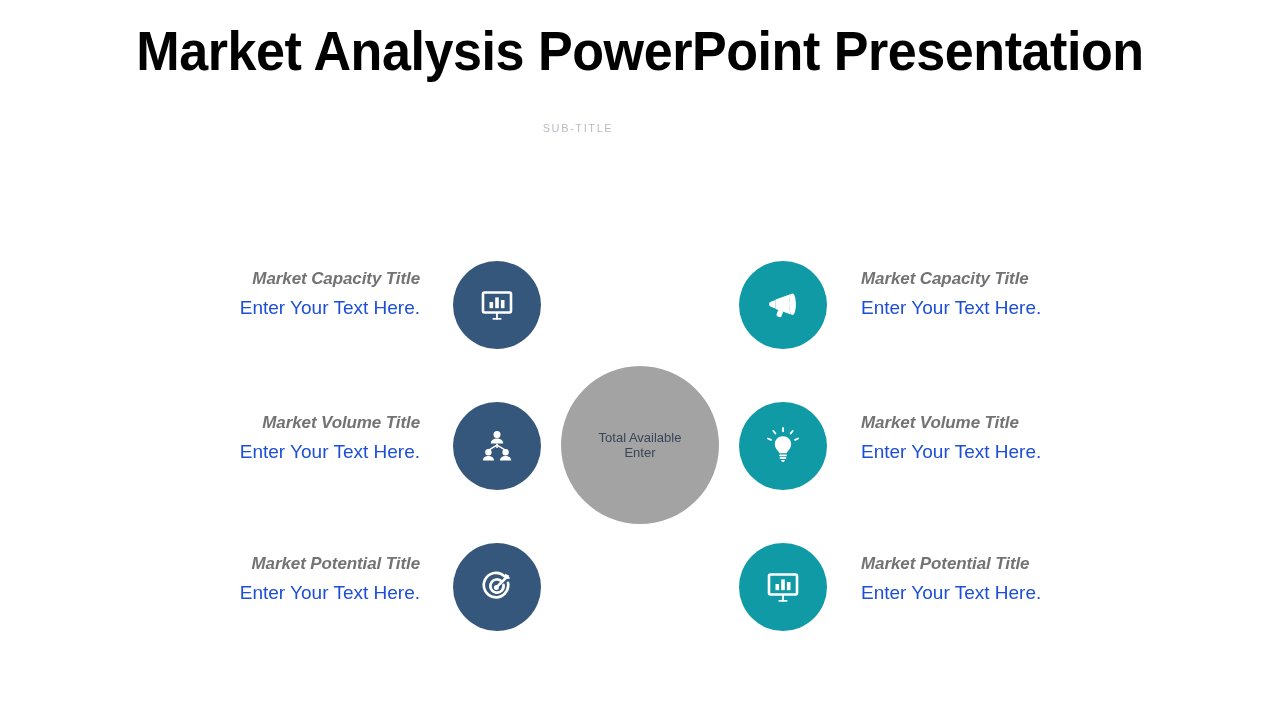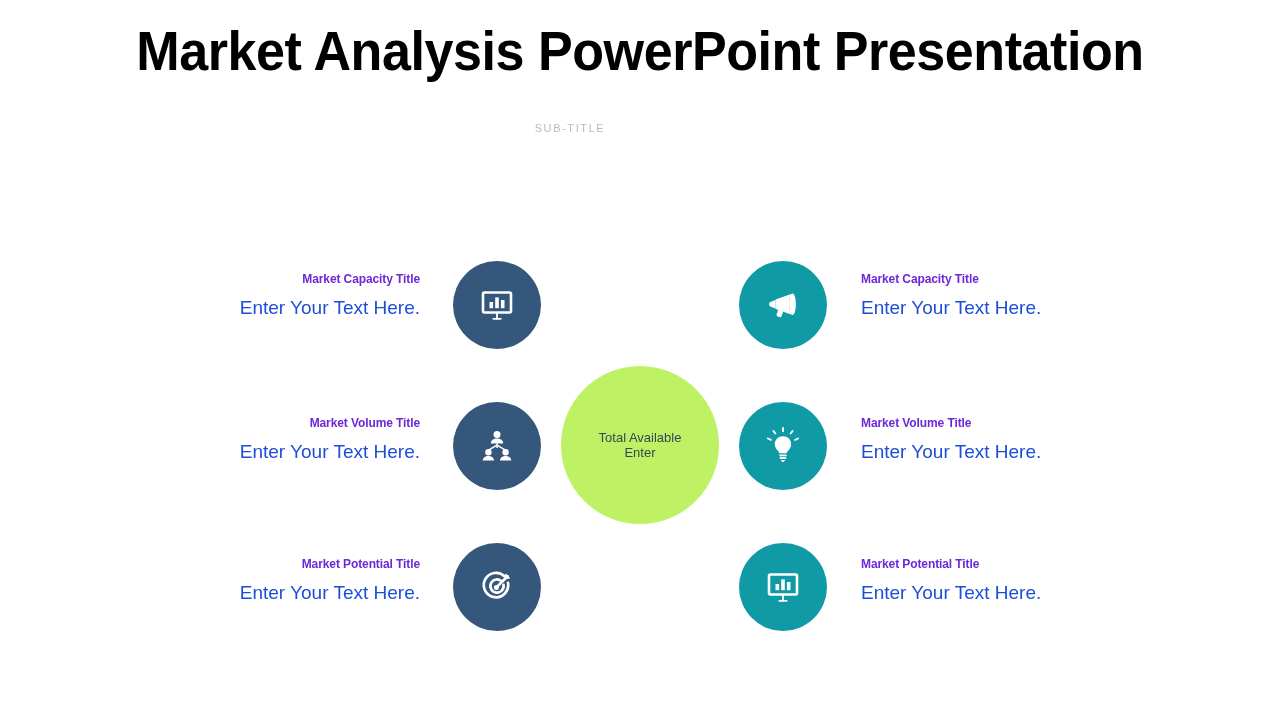--- a/index.html
+++ b/index.html
@@ -30,21 +30,21 @@
     line-height: 70px;
     font-weight: bold;
     color: #000000;
     letter-spacing: -0.5px;
     transform: scaleX(0.93);
     transform-origin: center top;
     white-space: nowrap;
   }
   .slide-subtitle {
     position: absolute;
-    left: 0;
+    left: 8px;
     top: 120px;
     width: 1140px;
     text-align: center;
     font-size: 11px;
     line-height: 16px;
     font-weight: normal;
     color: #b8bcc2;
     letter-spacing: 1.6px;
   }
 
@@ -55,25 +55,26 @@
     height: 54px;
   }
   .text-block.left  { left: 190px; text-align: right; }
   .text-block.right { left: 861px; text-align: left; }
 
   .block-title {
     position: absolute;
     left: 0;
     top: 0;
     width: 230px;
-    font-size: 12px;
+    font-size: 17px;
     line-height: 26px;
     font-weight: bold;
-    color: #6d28d9;
+    color: #737373;
     letter-spacing: -0.1px;
+    font-style: italic;
   }
   .text-block.left  .block-title { text-align: right; }
   .text-block.right .block-title { text-align: left; }
 
   .block-desc {
     position: absolute;
     left: 0;
     top: 29px;
     width: 230px;
     font-size: 19px;
@@ -97,21 +98,21 @@
   .icon-circle svg { display: block; }
 
   
   .center-circle {
     position: absolute;
     left: 561px;
     top: 366px;
     width: 158px;
     height: 158px;
     border-radius: 50%;
-    background: #bef264;
+    background: #a3a3a3;
     display: flex;
     align-items: center;
     justify-content: center;
   }
   .center-label {
     width: 120px;
     text-align: center;
     font-size: 13px;
     line-height: 15px;
     font-weight: normal;

